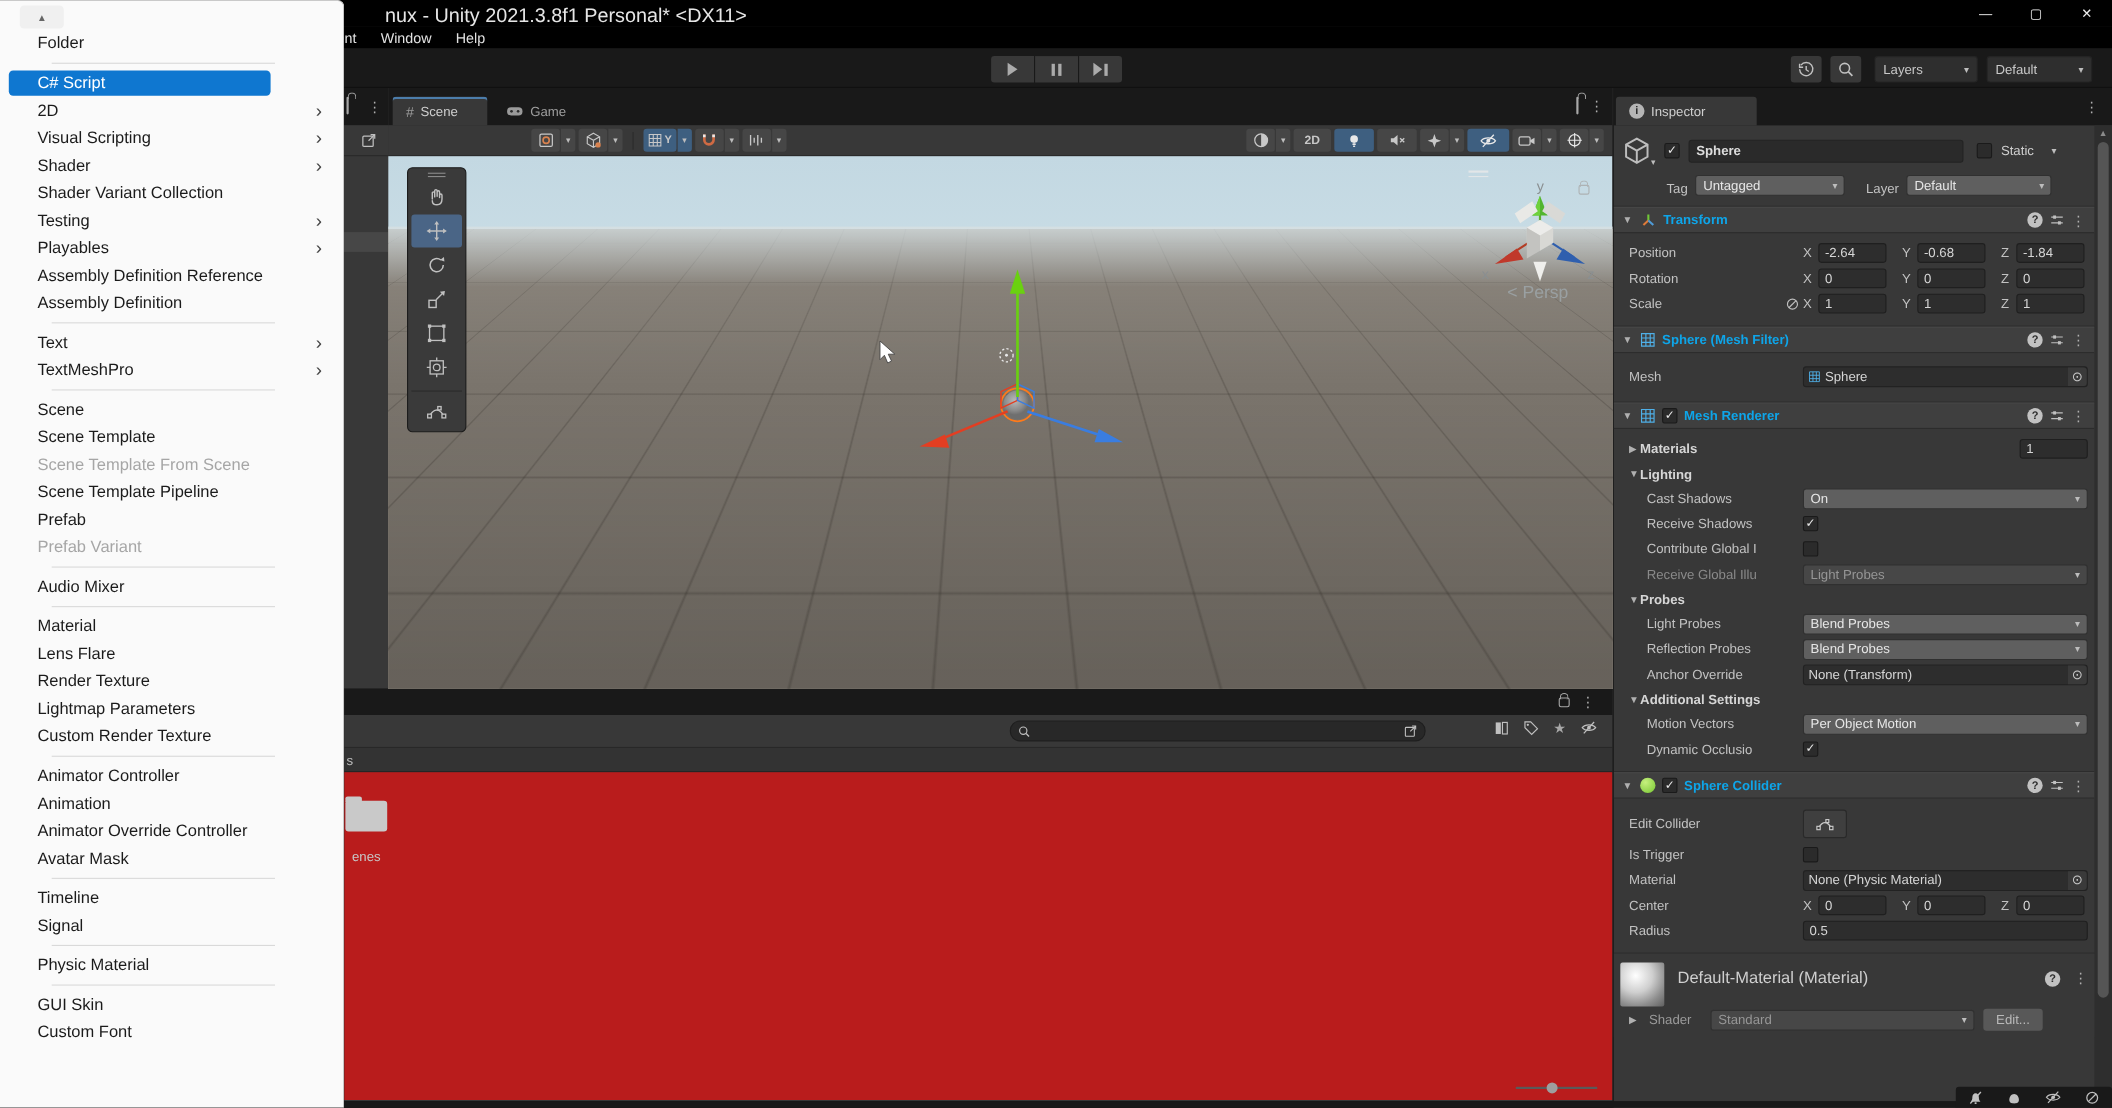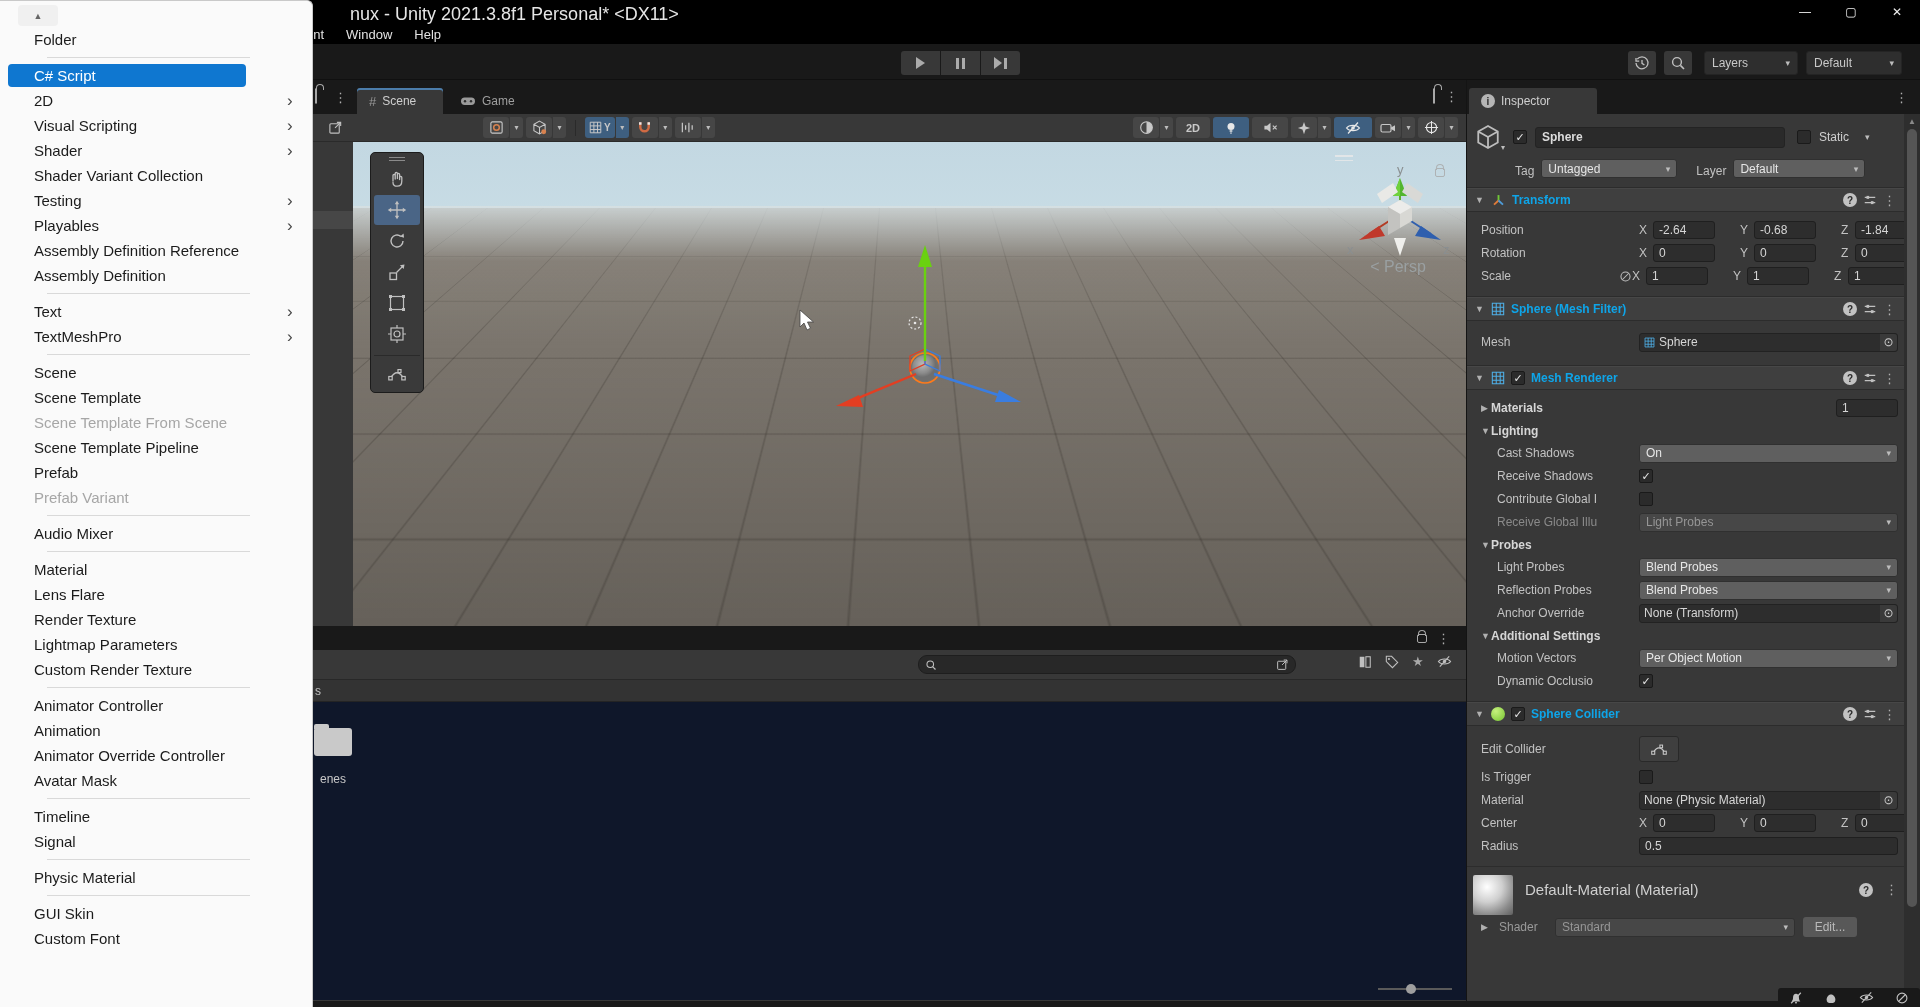--- a/index.html
+++ b/index.html
@@ -71,21 +71,21 @@
   #vhandle i{display:block;width:18px;height:1.5px;background:#e2e6e8}
   #vlock{position:absolute;left:1082px;top:22px;z-index:3;opacity:.8}
   
   #projectpanel{left:313px;top:626px;width:1153px;height:375px;background:#383838}
   #projectpanel .phead{height:24px;background:#191919;display:flex;justify-content:flex-end;align-items:center;gap:10px;padding-right:16px}
   #projectpanel .ptoolbar{position:relative;height:30px;background:#383838;border-bottom:1px solid #282828}
   .searchf{position:absolute;left:605px;top:5px;width:378px;height:19px;background:#282828;border:1px solid #1e1e1e;border-radius:9px;display:flex;align-items:center;padding:0 6px;gap:5px;color:#9a9a9a}
   .searchf .sphold{flex:1;font-size:11px;color:#777}
   .picons{position:absolute;left:1045px;top:4px;display:flex;align-items:center;gap:13px;color:#b5b5b5}
   .pcrumb{height:22px;background:#333333;border-bottom:1px solid #242424;display:flex;align-items:center;padding-left:2px;color:#c0c0c0}
-  .pcontent{position:relative;height:298px;background:#0f172a}
+  .pcontent{position:relative;height:298px;background:#b91c1c}
   .ftile{position:absolute;left:-6px;top:26px;width:52px;text-align:center}
   .folder{width:38px;height:28px;margin:0 auto;background:#c9c9c9;border-radius:2px 3px 3px 3px;position:relative}
   .folder::before{content:"";position:absolute;left:0;top:-4px;width:15px;height:5px;background:#c9c9c9;border-radius:2px 2px 0 0}
   .ftile .flabel{margin-top:16px;color:#c8c8c8;font-size:12px}
   .zslider{position:absolute;right:14px;bottom:6px;width:74px;height:10px}
   .zslider .track{position:absolute;left:0;right:0;top:4px;height:2px;background:#5a5a5a}
   .zslider .knob{position:absolute;left:28px;top:0;width:10px;height:10px;border-radius:50%;background:#9e9e9e}
   
   #inspector{left:1466px;top:80px;width:454px;height:927px;background:#383838;border-left:1px solid #141414}
   #inspector .itab{left:2px}
@@ -103,21 +103,21 @@
   .chead{height:24px;display:flex;align-items:center;gap:6px;padding:0 8px;background:#3f3f3f;border-top:1px solid #474747;border-bottom:1px solid #2c2c2c}
   .chead .ctitle{font-weight:bold;color:#0ea5e9;font-size:12px;flex:1}
   .cbody{padding:5px 6px 7px 14px;border-bottom:1px solid #2c2c2c}
   .prow{display:flex;align-items:center;height:20px;margin:3px 0}
   .plab{width:158px;flex:none;color:#c2c2c2;white-space:nowrap;overflow:hidden}
   .plab.dim{color:#8a8a8a}
   .plab.ind{padding-left:16px}
   .pval{flex:1;display:flex;align-items:center}
   .vec{flex:1;display:flex;align-items:center}
   .axl{width:14px;color:#c2c2c2;flex:none}
-  .vec .nf{width:62px;margin-right:25px}
+  .vec .nf{width:62px;margin-right:14px}
   .vec .nf.lastf{margin-right:0}
   .wide{flex:1}
   .boldlab{font-weight:bold;color:#d6d6d6}
   .subhead{display:flex;align-items:center;height:18px;margin:4px 0 2px 0}
   .numbox{width:62px;margin-left:auto}
   .editbtn{width:40px;height:26px;background:#3f3f3f;border:1px solid #292929;border-radius:3px;display:flex;align-items:center;justify-content:center;color:#c8c8c8}
   .matsec{padding:8px 6px 6px 6px;background:#383838}
   .matrow1{display:flex;align-items:flex-start;gap:12px}
   .matthumb{width:40px;height:40px;border-radius:2px;background:radial-gradient(circle at 35% 30%,#ffffff,#cfcfcf 40%,#8d8d8d 72%,#5f5f5f 100%)}
   .mattitle{flex:1;color:#cfcfcf;font-size:15px;padding-top:6px}

